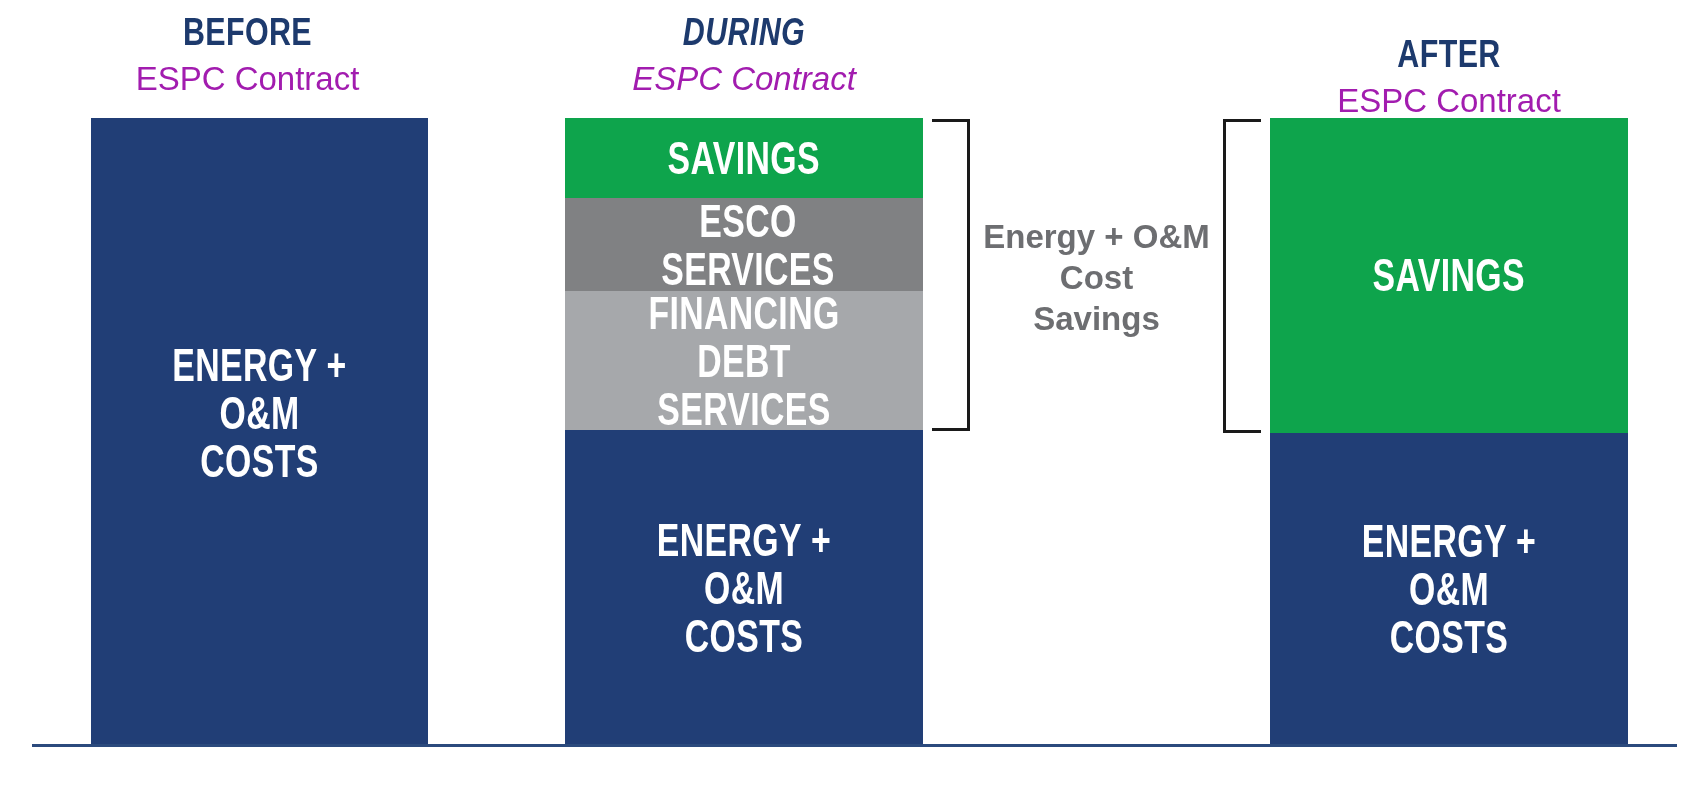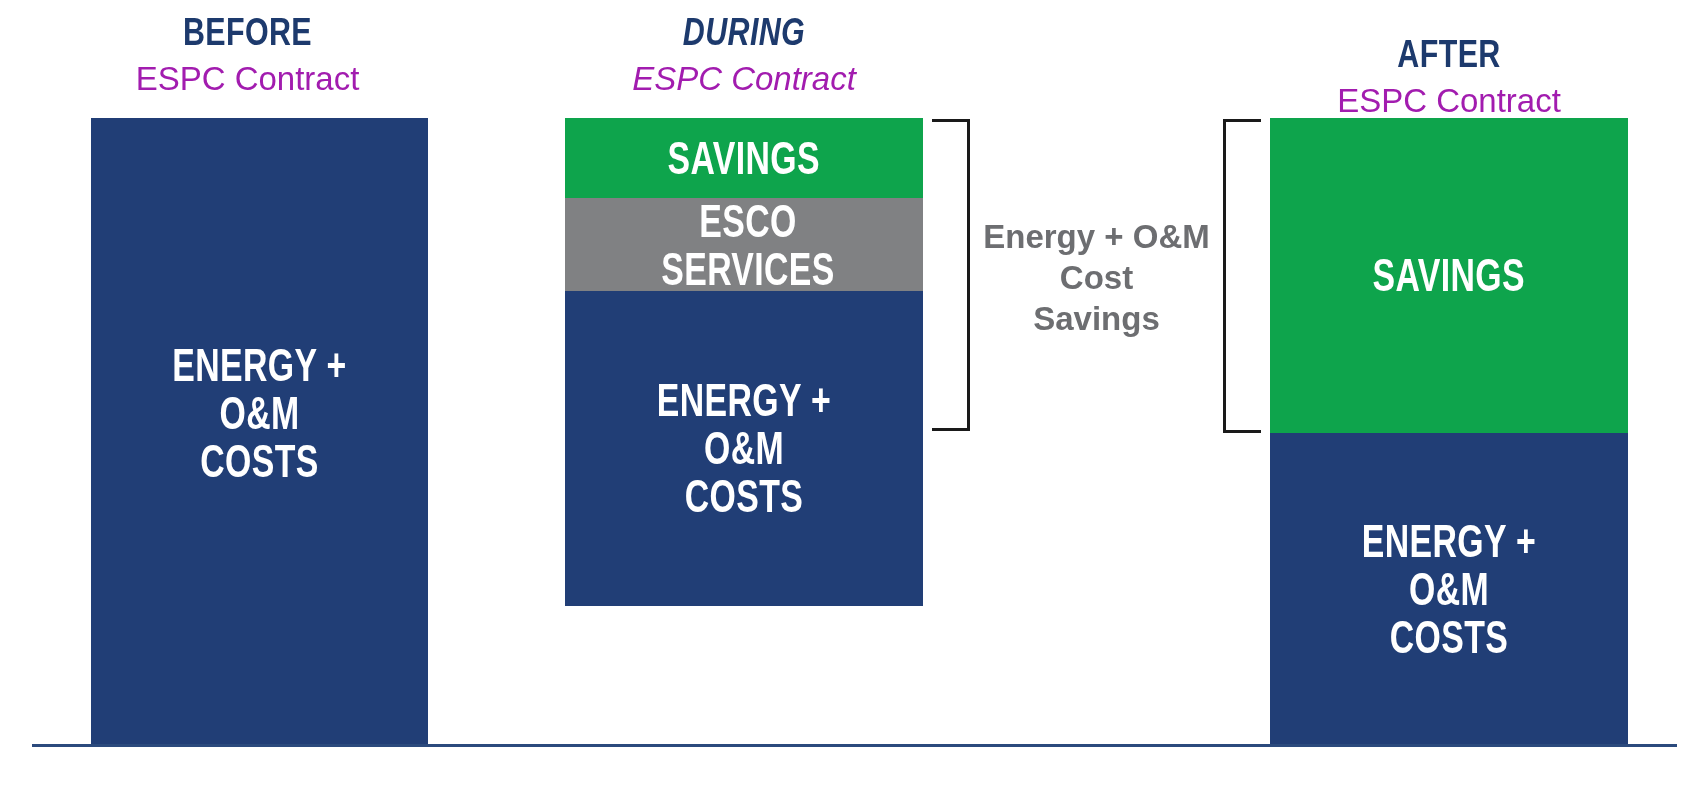--- a/index.html
+++ b/index.html
@@ -93,20 +93,24 @@
     </div>
   </div>
 
   <div class="bar" style="left:565px;width:358px;">
     <div class="seg" style="background: rgb(14, 164, 76); height: 12.8%;">
       <span class="seg-label">SAVINGS</span>
     </div>
     <div class="seg" style="background: rgb(128, 129, 131); height: 14.8%; padding-left: 8px;">
       <span class="seg-label">ESCO SERVICES</span>
     </div>
+    <div class="seg" style="background: rgb(166, 168, 171); height: 22.2%;">
+      <span class="seg-label">FINANCING DEBT
+SERVICES</span>
+    </div>
     <div class="seg" style="background: rgb(33, 62, 118); height: 50.2%;">
       <span class="seg-label">ENERGY + O&amp;M
 COSTS</span>
     </div>
   </div>
 
   <div class="bar" style="left:1270px;width:358px;">
     <div class="seg" style="background: rgb(14, 164, 76); height: 50.2%;">
       <span class="seg-label">SAVINGS</span>
     </div>

